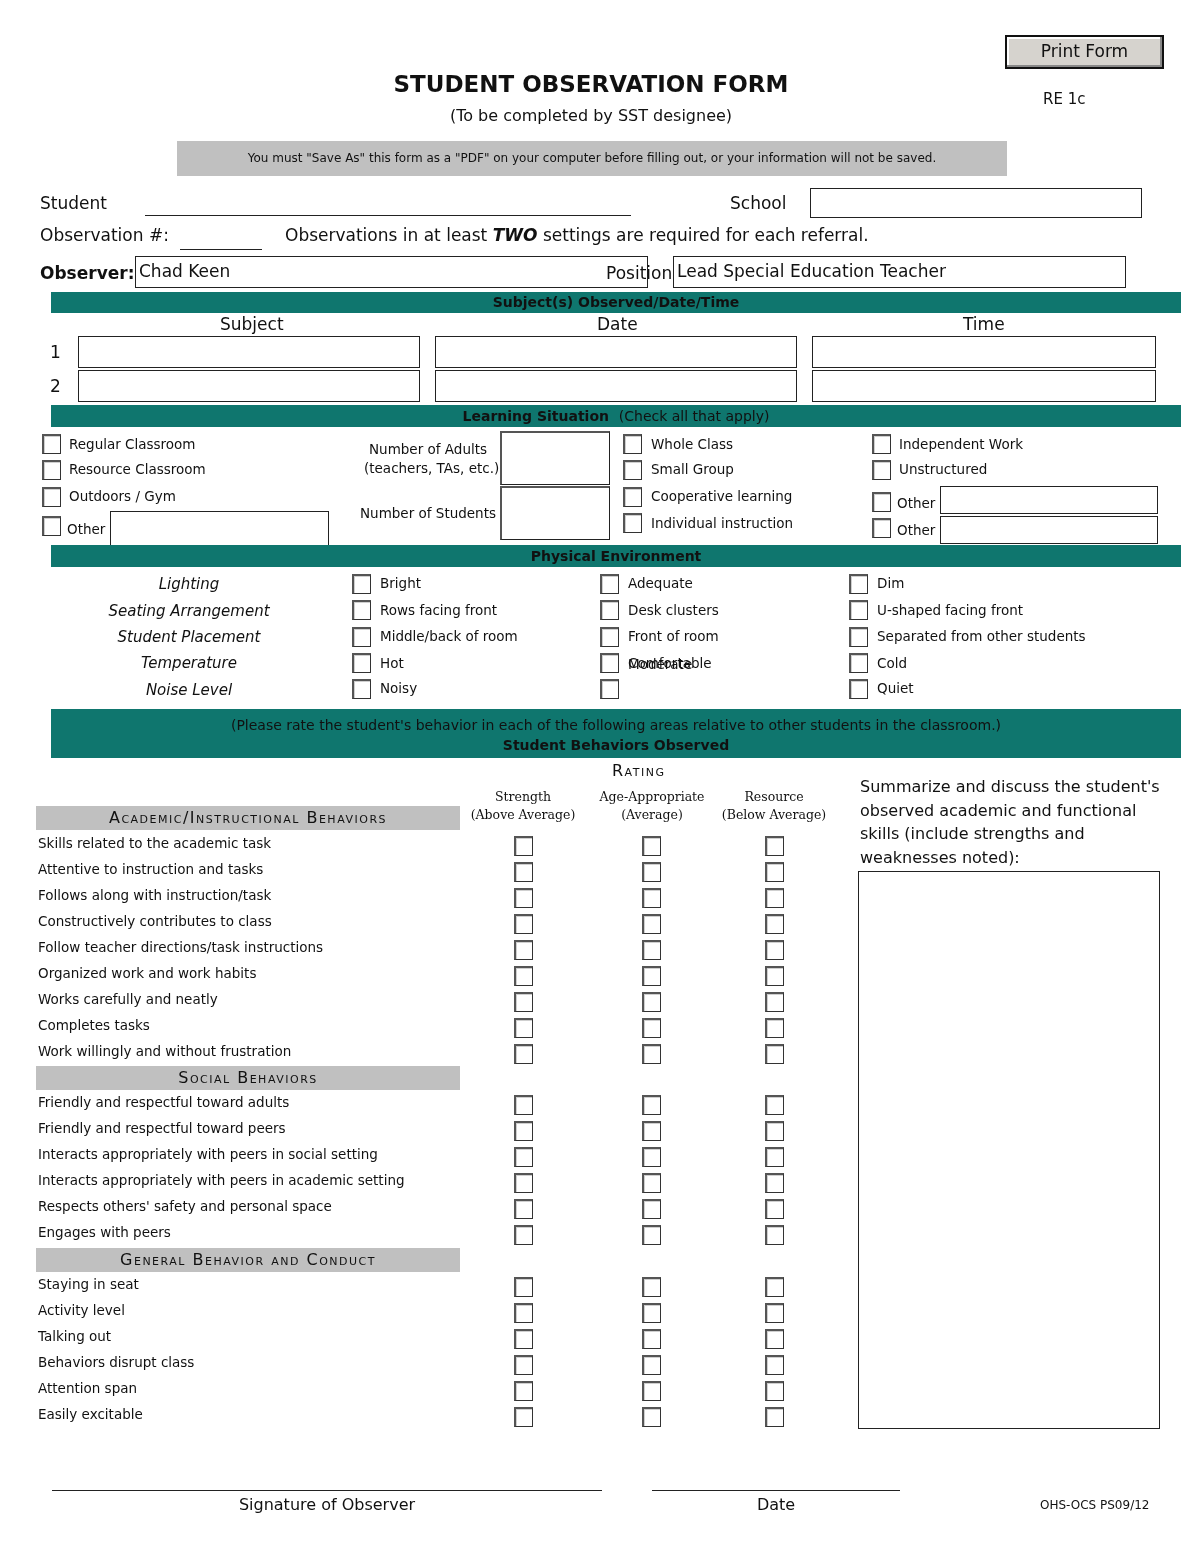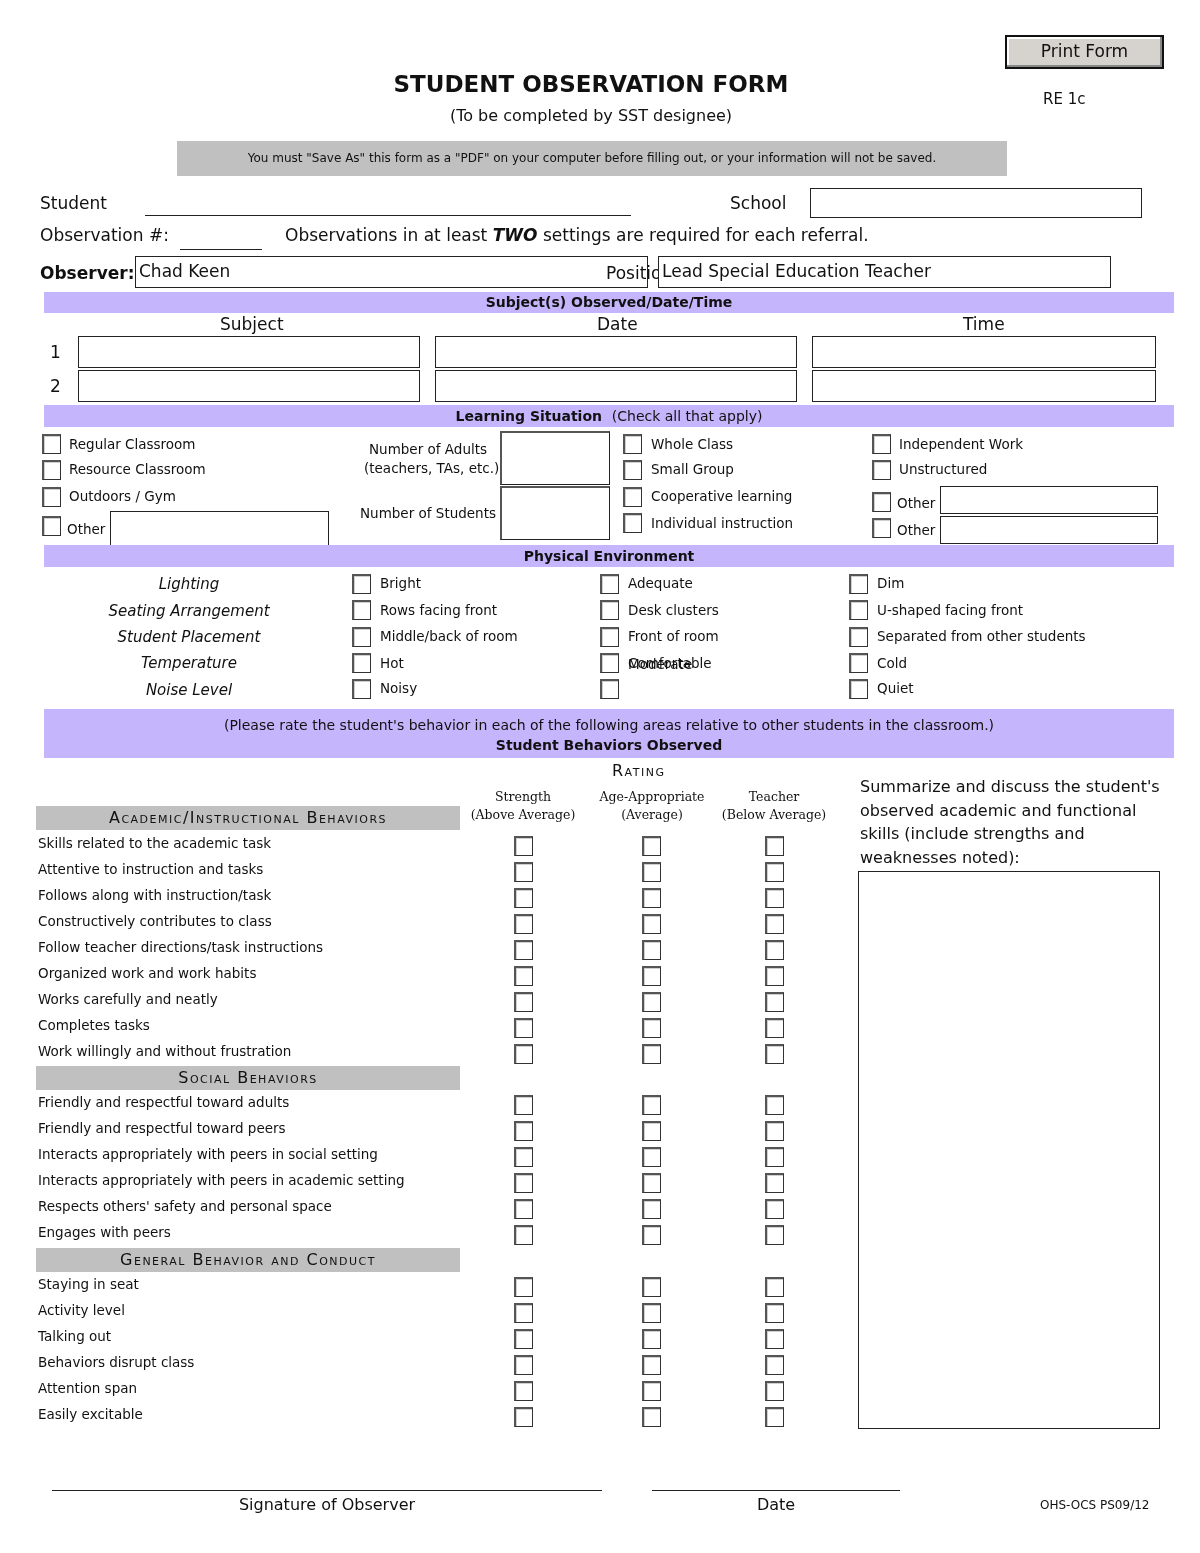--- a/index.html
+++ b/index.html
@@ -1,19 +1,19 @@
 <!DOCTYPE html>
 <html><head>
 <meta charset="utf-8">
 <style>
   * { box-sizing: border-box; margin: 0; padding: 0; }
   html, body { width: 1200px; height: 1553px; background: #fff; overflow: hidden; }
   body { position: relative; font-family: "DejaVu Sans", "Liberation Sans", sans-serif; color: #111; }
   .abs { position: absolute; }
-  .band { position: absolute; left: 44px; width: 1130px; background: #c4b5fd; text-align: center; font-size: 14px; font-weight: bold; line-height: 22px; }
+  .band { position: absolute; left: 51px; width: 1130px; background: #0f766e; text-align: center; font-size: 14px; font-weight: bold; line-height: 22px; }
   .field { position: absolute; border: 1.5px solid #222; background: #fff; font-size: 17px; padding-left: 3px; line-height: 28px; }
   .cb { position: absolute; width: 19px; height: 20px; background: #fff; border-top: 2px solid #555; border-left: 2px solid #555; border-right: 1px solid #333; border-bottom: 1px solid #333; box-shadow: inset 1px 1px 0 #cfcfcf; cursor: pointer; }
   .lbl { position: absolute; font-size: 13.5px; white-space: nowrap; }
   .it { font-style: italic; }
   .serif { font-family: "DejaVu Serif", "Liberation Serif", serif; }
   .sc { font-variant: small-caps; letter-spacing: 1.5px; }
   .line { position: absolute; border-bottom: 1.5px solid #222; }
 </style>
 </head>
 <body>
@@ -35,21 +35,21 @@
 
 <div class="lbl" style="left:40px;top:225px;font-size:17px;">Observation #:</div>
 <div class="line" style="left:180px;top:228px;width:82px;height:22px;"></div>
 <div class="lbl" style="left:285px;top:225px;font-size:17px;">
   <span>Observations in at least </span><b><i>TWO</i></b><span> settings are required for each referral.</span>
 </div>
 
 <div class="lbl" style="left:40px;top:263px;font-size:17px;font-weight:bold;">Observer:</div>
 <div class="field" style="left:135px;top:256px;width:513px;height:32px;">Chad Keen</div>
 <div class="lbl" style="left:606px;top:263px;font-size:17px;font-weight:normal;">Position:</div>
-<div class="field" style="left:658px;top:256px;width:453px;height:32px;">Lead Special Education Teacher</div>
+<div class="field" style="left:673px;top:256px;width:453px;height:32px;">Lead Special Education Teacher</div>
 
 <div class="band" style="top:292px;height:21px;line-height:21px;">Subject(s) Observed/Date/Time</div>
 <div class="lbl" style="left:220px;top:314px;font-size:17px;">Subject</div>
 <div class="lbl" style="left:597px;top:314px;font-size:17px;">Date</div>
 <div class="lbl" style="left:963px;top:314px;font-size:17px;">Time</div>
 
 <div class="lbl" style="left:50px;top:342px;font-size:17px;">1</div>
 <div class="field" style="left:78px;top:336px;width:342px;height:32px;"></div>
 <div class="field" style="left:435px;top:336px;width:362px;height:32px;"></div>
 <div class="field" style="left:812px;top:336px;width:344px;height:32px;"></div>
@@ -152,21 +152,21 @@
 
 <div class="lbl serif" style="left:463px;width:120px;text-align:center;top:788px;font-size:12.5px;line-height:18px;">
   <div>Strength</div>
   <div>(Above Average)</div>
 </div>
 <div class="lbl serif" style="left:591px;width:122px;text-align:center;top:788px;font-size:12.5px;line-height:18px;">
   <div>Age-Appropriate</div>
   <div>(Average)</div>
 </div>
 <div class="lbl serif" style="left:713px;width:122px;text-align:center;top:788px;font-size:12.5px;line-height:18px;">
-  <div>Teacher</div>
+  <div>Resource</div>
   <div>(Below Average)</div>
 </div>
 
 <div class="abs" style="left:860px;top:775px;width:300px;font-size:16px;line-height:23.5px;">Summarize and discuss the student's observed academic and functional skills (include strengths and weaknesses noted):</div>
 <div class="abs" style="left:858px;top:871px;width:302px;height:558px;border:1.5px solid #222;background:#fff;"></div>
 
 <div id="behavior-rows">
     <div class="abs sc" style="left: 36px; width: 424px; height: 24px; background: rgb(192, 192, 192); text-align: center; font-size: 16px; line-height: 24px; top: 806px;">Academic/Instructional Behaviors</div>
     <div class="abs" style="left: 0px; top: 0px;">
       <div class="lbl" style="left: 38px; top: 835px;">Skills related to the academic task</div>

